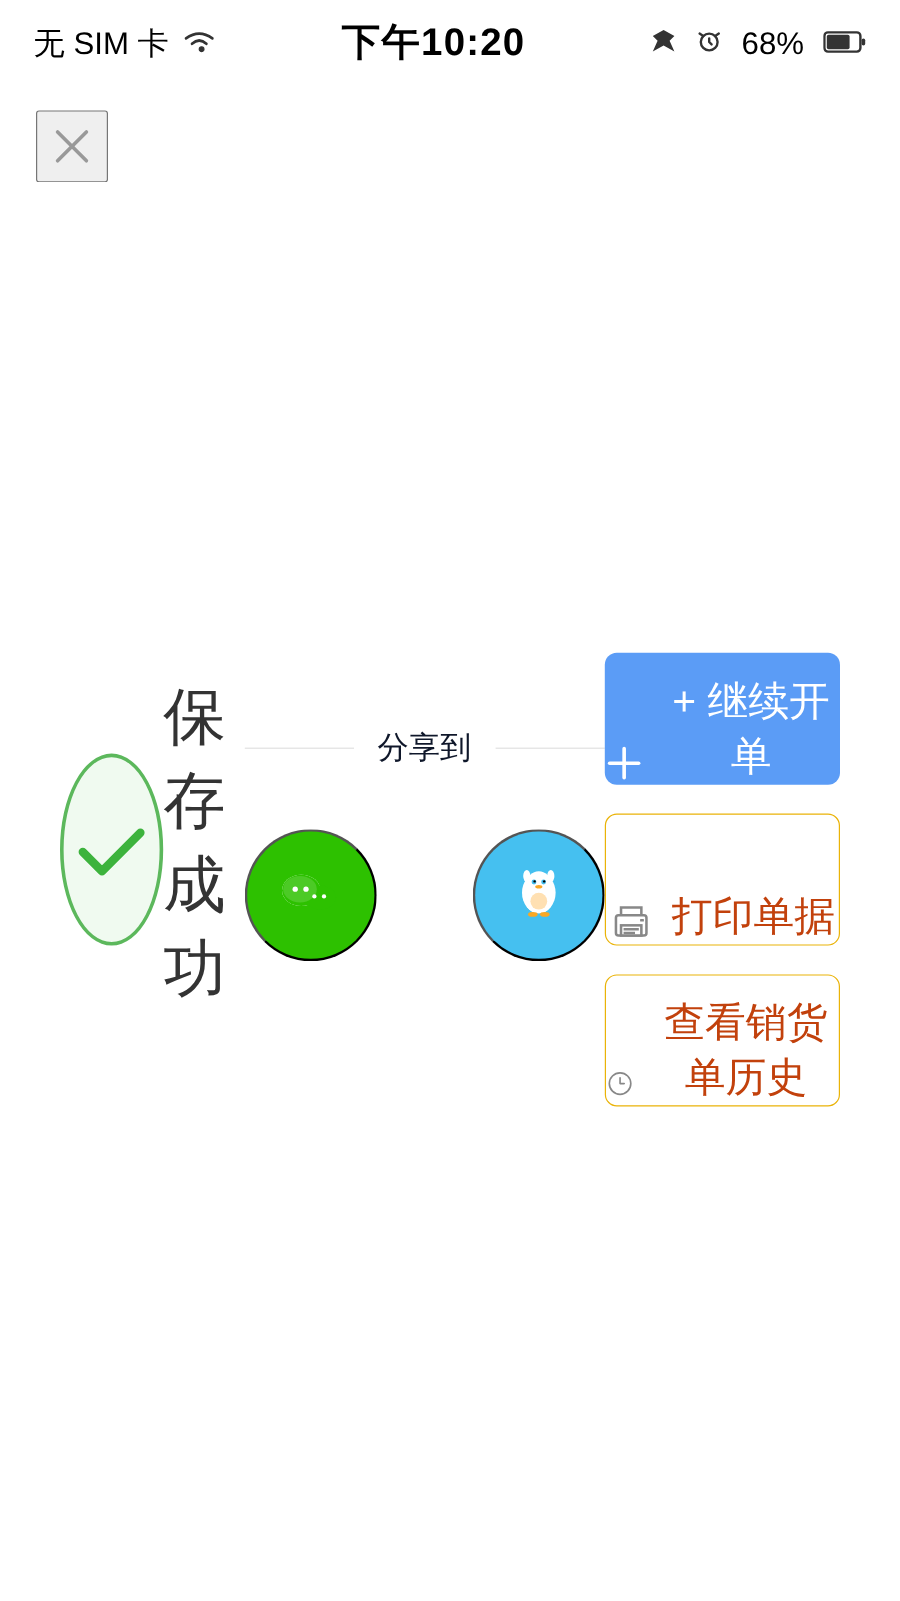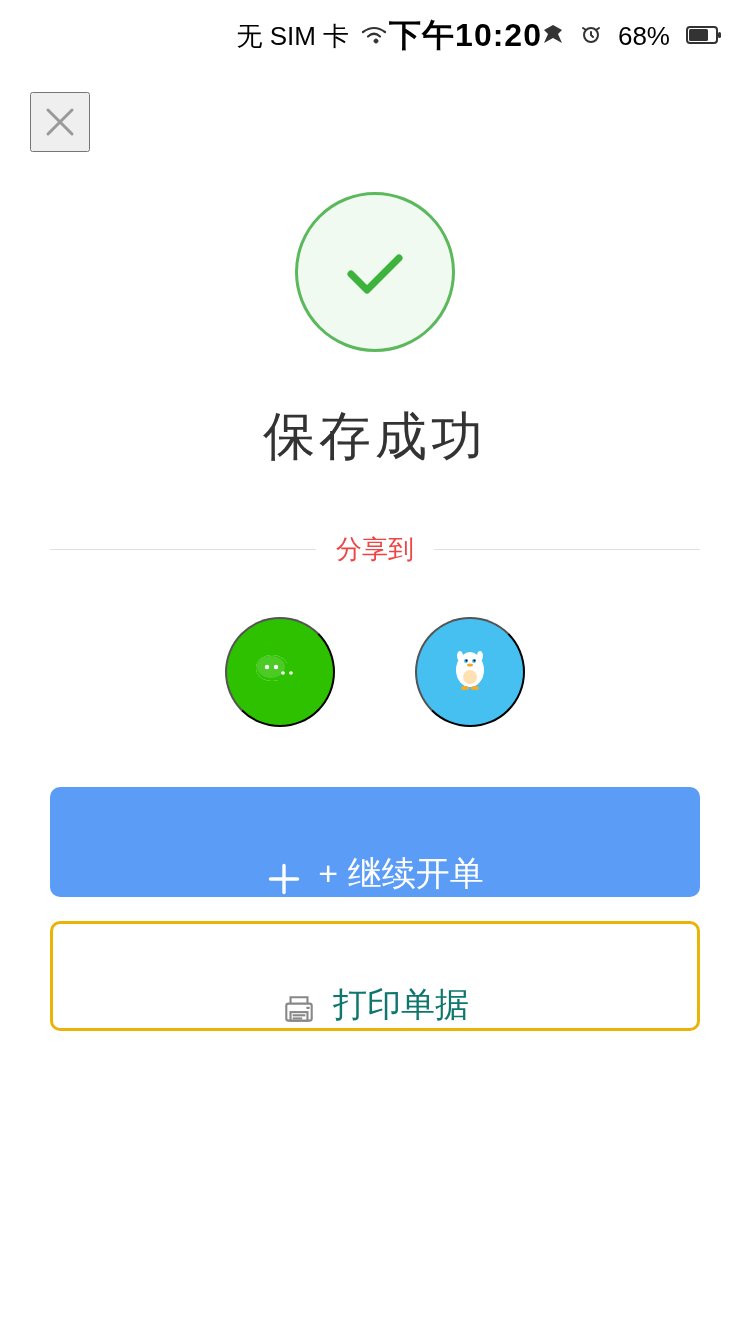--- a/index.html
+++ b/index.html
@@ -11,21 +11,21 @@
       background: #fff;
       font-family: -apple-system, "PingFang SC", "Helvetica Neue", Arial, sans-serif;
       display: flex;
       flex-direction: column;
     }
 
     
     .status-bar {
       display: flex;
       align-items: center;
-      justify-content: flex-end;
+      justify-content: space-between;
       padding: 0 28px;
       height: 72px;
       background: #fff;
       font-size: 28px;
       font-weight: 500;
     }
     .status-left {
       display: flex;
       align-items: center;
       gap: 10px;
@@ -54,21 +54,21 @@
       cursor: pointer;
     }
     .close-btn svg {
       width: 36px;
       height: 36px;
     }
 
     
     .main-content {
       display: flex;
-      flex-direction: column;
+      flex-direction: row;
       align-items: center;
       flex: 1;
       padding: 40px 50px 60px;
     }
 
     
     .success-circle {
       width: 160px;
       height: 160px;
       border-radius: 50%;
@@ -106,21 +106,21 @@
     }
     .share-divider::before,
     .share-divider::after {
       content: '';
       flex: 1;
       height: 1px;
       background: #e0e0e0;
     }
     .share-label {
       font-size: 26px;
-      color: #ef4444;
+      color: #0f172a;
       white-space: nowrap;
     }
 
     
     .share-icons {
       display: flex;
       justify-content: center;
       gap: 80px;
     }
     .share-icon-btn {
@@ -163,22 +163,22 @@
       border: none;
       outline: none;
     }
     .action-btn.primary {
       background: #5b9cf6;
       color: #fff;
       font-weight: 400;
     }
     .action-btn.secondary {
       background: #fff;
-      color: #0f766e;
-      border: 3px solid #eab308;
+      color: #c2410c;
+      border: 1px solid #eab308;
     }
     .action-btn svg {
       width: 36px;
       height: 36px;
     }
   </style>
 </head>
 <body>
 
 <div class="status-bar">
@@ -305,15 +305,22 @@
         <rect x="5" y="11" width="24" height="16" rx="2"></rect>
         <path d="M9 11 V5 h16 v6"></path>
         <rect x="9" y="19" width="16" height="8" fill="white" stroke="#888"></rect>
         <line x1="11" y1="22" x2="23" y2="22" stroke="#888"></line>
         <line x1="11" y1="25" x2="20" y2="25" stroke="#888"></line>
         <rect x="24" y="14" width="3" height="2" rx="0.5" fill="#888" stroke="none"></rect>
       </svg>
       <span>打印单据</span>
     </button>
 
+    <button class="action-btn secondary">
+      <svg width="34" height="34" viewBox="0 0 34 34" fill="none" stroke="#888" stroke-width="2">
+        <circle cx="17" cy="17" r="13"></circle>
+        <polyline points="17,10 17,17 22,17" stroke-linecap="round" stroke-linejoin="round"></polyline>
+      </svg>
+      <span>查看销货单历史</span>
+    </button>
   </div>
 
 </div>
 
 </body></html>

